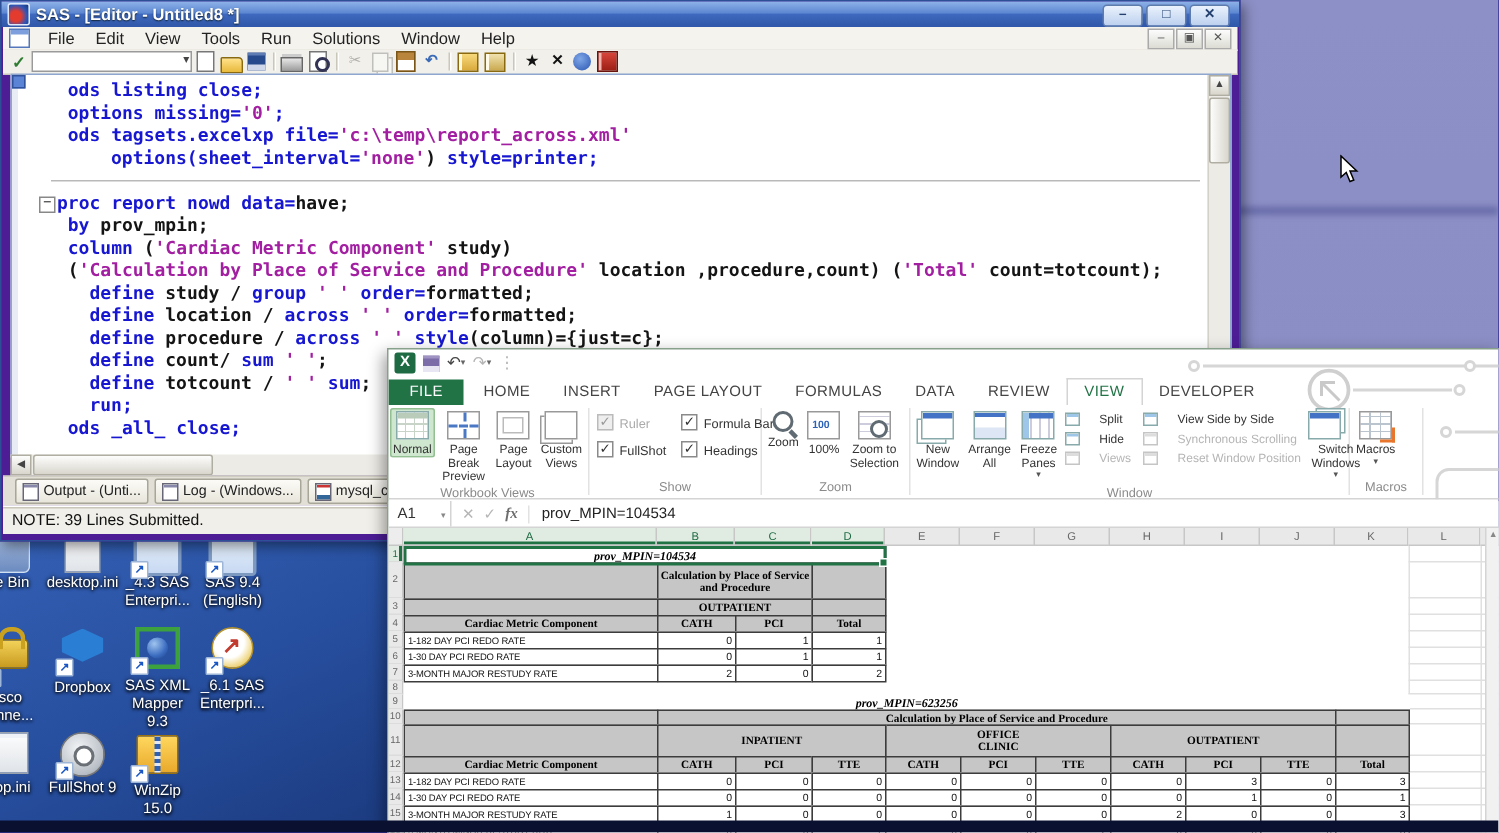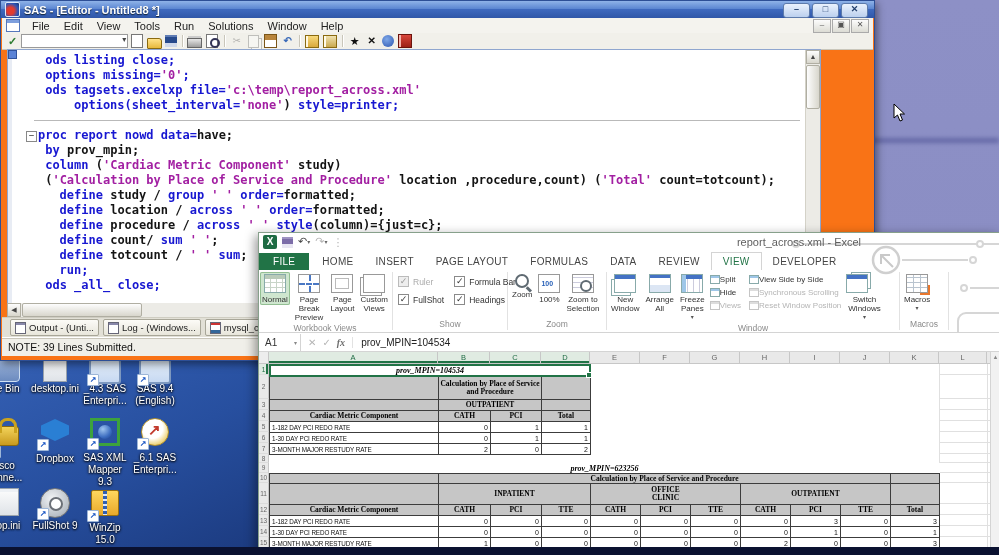--- a/index.html
+++ b/index.html
@@ -41,21 +41,21 @@
   .g-cam{width:28px;height:28px;margin:2px auto 0;border-radius:50%;
      background:radial-gradient(circle at 40% 35%,#f2f4f6,#b9bfc6 70%,#8d949c);border:1px solid #777;position:relative;}
   .g-cam:after{content:"";position:absolute;left:8px;top:8px;width:10px;height:10px;border-radius:50%;background:#fff;border:2px solid #6b7077;}
   .g-zip{width:26px;height:24px;margin:4px auto 0;background:linear-gradient(#ffd75e,#e8a92b);border:1px solid #9a7110;border-radius:2px;position:relative;}
   .g-zip:after{content:"";position:absolute;left:11px;top:0;width:4px;height:24px;
      background:repeating-linear-gradient(180deg,#2f5fb0 0 3px,#dfe8f8 3px 5px);}
   .g-bin{width:24px;height:26px;margin:2px auto 0;background:linear-gradient(#dfe9f4aa,#9fb4cc88);border:1px solid #cfe0f2;border-radius:2px 2px 4px 4px;}
 
   
   #sas{left:0;top:0;width:825px;height:359px;z-index:2;border:1px solid #2d4f96;
-       background:#f97316;box-shadow:2px 3px 8px rgba(0,0,0,.45);padding-left:48px;}
+       background:#4c1d95;box-shadow:2px 3px 8px rgba(0,0,0,.45);}
   #sas-title{position:absolute;left:0;top:0;width:100%;height:17px;
      background:linear-gradient(#8fb3e8,#5c87d2 45%,#3e69be 50%,#3057a8);display:flex;align-items:center;}
   #sas-title .t{color:#fff;font-size:11px;font-weight:bold;margin-left:4px;text-shadow:0 1px 1px #123;}
   .saslogo{width:13px;height:13px;margin-left:4px;border-radius:2px;
      background:radial-gradient(circle at 35% 60%,#e33b2e 30%,#2d55b8 65%,#16336f);border:1px solid #dfe8f8;}
   .capbtns{position:absolute;right:6px;top:2px;display:flex;gap:2px;}
   .capbtn{width:25px;height:13px;border:1px solid #5d7bab;border-radius:3px;
      background:linear-gradient(#eaf2fd,#bcd0ee);color:#23406e;font-size:9px;line-height:11px;text-align:center;font-weight:bold;}
   #sas-menu{position:absolute;left:1px;top:17px;width:calc(100% - 2px);height:15px;background:#f4f3ee;border-bottom:1px solid #d9d6ca;
      display:flex;align-items:center;font-size:11px;color:#222;}
@@ -163,21 +163,21 @@
   .ric-mac:after{content:"";position:absolute;right:-3px;bottom:-3px;width:8px;height:8px;border:2px solid #e8762c;border-left:none;border-top:none;}
   .ddmark{font-size:6px;color:#555;}
   .checkwrap{display:flex;gap:10px;padding:4px 6px 0 4px;}
   .checkcol{display:flex;flex-direction:column;gap:7px;}
   .cbrow{display:flex;align-items:center;gap:4px;font-size:8.5px;color:#333;white-space:nowrap;}
   .cbrow.dis{color:#aaa;}
   .cb{width:9px;height:9px;border:1px solid #8a8a8a;background:#fff;font-size:9px;line-height:8px;text-align:center;color:#333;}
   .cbrow.dis .cb{background:#eee;color:#999;border-color:#bbb;}
   .smallwrap{display:flex;gap:8px;padding:3px 4px 0 2px;}
   .smallcol{display:flex;flex-direction:column;gap:4px;}
-  .srow{display:flex;align-items:center;gap:0;font-size:8px;color:#333;white-space:nowrap;}
+  .srow{display:flex;align-items:center;gap:13px;font-size:8px;color:#333;white-space:nowrap;}
   .srow.dis{color:#b5b5b5;}
   .sic{width:10px;height:9px;box-sizing:border-box;background:#fff;border:1px solid #8aa;box-shadow:inset 0 2px 0 #9ec6e8;}
   .srow.dis .sic{border-color:#c5c5c5;box-shadow:inset 0 2px 0 #ddd;}
 
   #xl-formula{position:absolute;left:0;top:101px;width:100%;height:18px;background:#fff;
      border-bottom:1px solid #d4d4d4;display:flex;align-items:center;z-index:2;font-size:10px;color:#333;box-sizing:border-box;}
   .namebox{width:42px;height:100%;border-right:1px solid #d4d4d4;display:flex;align-items:center;padding-left:6px;box-sizing:border-box;}
   .namebox .dd{margin-left:auto;margin-right:3px;font-size:6px;color:#888;}
   .fbtns{display:flex;gap:6px;padding:0 7px;color:#b5b5b5;border-right:1px solid #e2e2e2;align-items:center;}
   .fx{font-family:"Liberation Serif",serif;font-style:italic;color:#6d6d6d;font-weight:bold;}
@@ -425,21 +425,20 @@
     </g>
   </svg>
   <div id="xl-title">
     <div class="qat">
       <div class="qx">X</div>
       <div class="qsave"></div>
       <div class="qarrow">↶<span class="qdd">▾</span></div>
       <div class="qarrow dim">↷<span class="qdd">▾</span></div>
       <div class="qarrow dim">⋮</div>
     </div>
-    <div class="t">report_across.xml - Excel</div>
   </div>
   <div id="xl-tabs">
       <div class="xtab file">FILE</div>
       <div class="xtab">HOME</div>
       <div class="xtab">INSERT</div>
       <div class="xtab">PAGE LAYOUT</div>
       <div class="xtab">FORMULAS</div>
       <div class="xtab">DATA</div>
       <div class="xtab">REVIEW</div>
       <div class="xtab active">VIEW</div>

